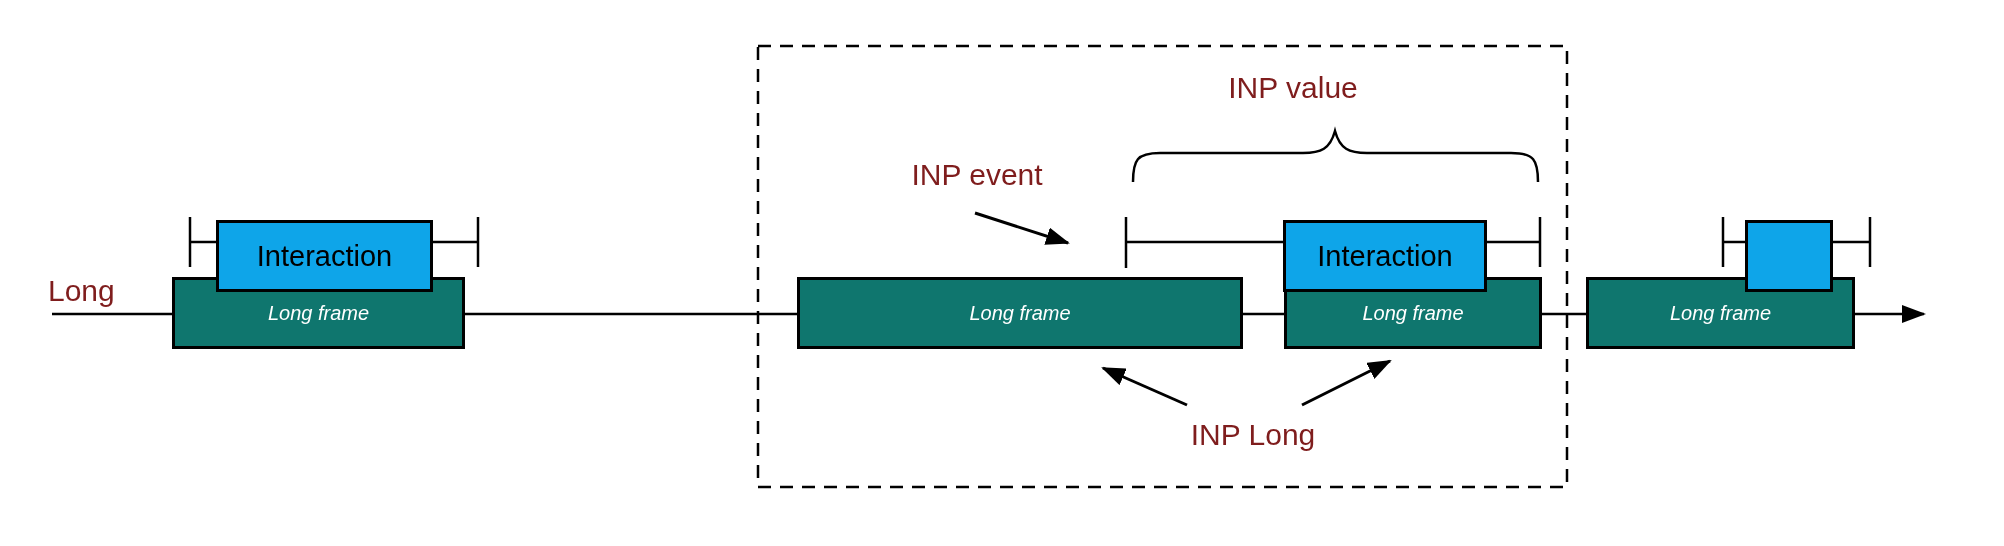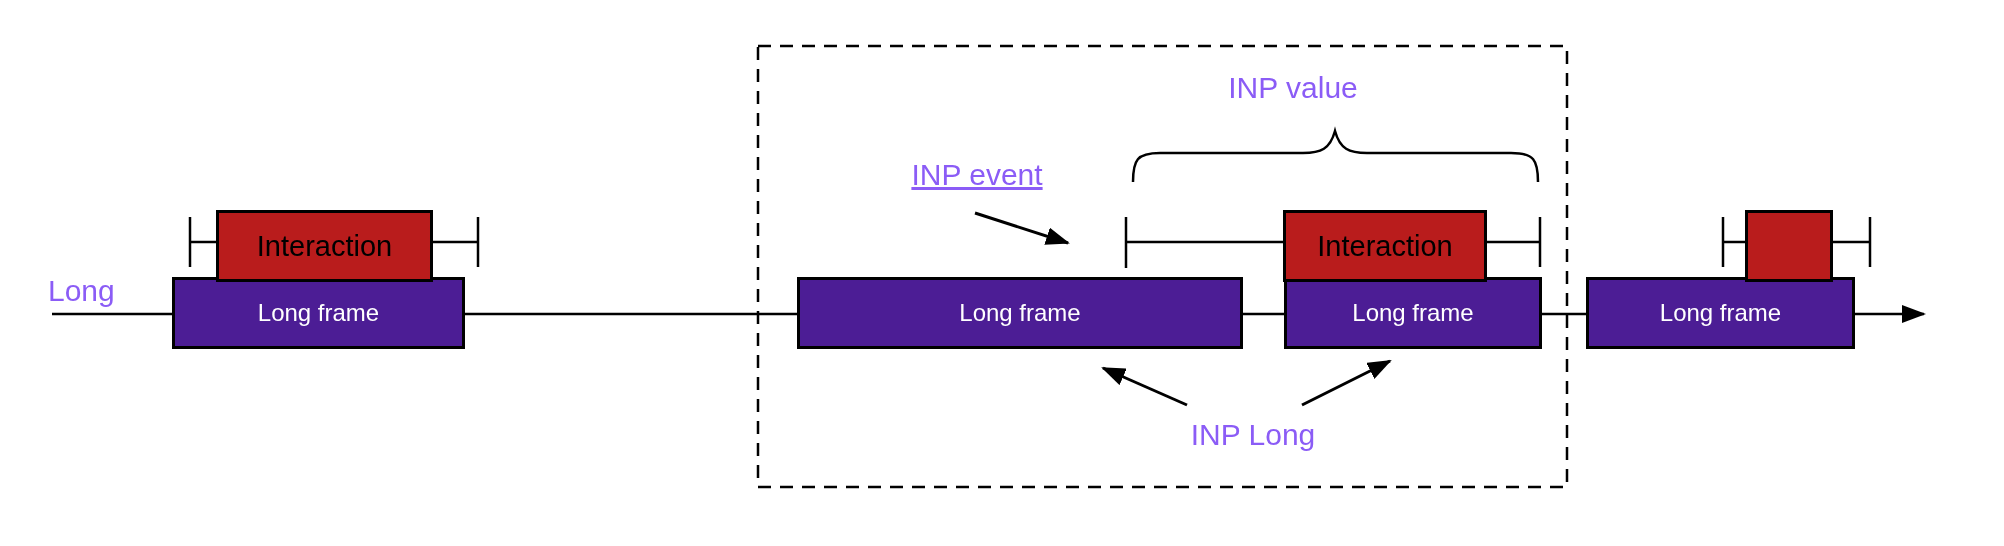--- a/index.html
+++ b/index.html
@@ -21,34 +21,35 @@
     box-sizing: border-box;
     border: 3px solid #000000;
     display: flex;
     align-items: center;
     justify-content: center;
     white-space: nowrap;
   }
   .long-frame {
     top: 277px;
     height: 72px;
-    background: #4c1d95;
+    background: #0f766e;
     color: #ffffff;
-    font-size: 24px;
+    font-size: 20px;
+    font-style: italic;
   }
   .interaction {
-    top: 210px;
+    top: 220px;
     height: 72px;
-    background: #b91c1c;
+    background: #0ea5e9;
     color: #000000;
     font-size: 29px;
   }
   .lbl {
     position: absolute;
-    color: #8b5cf6;
+    color: #7f1d1d;
     font-size: 30px;
     white-space: nowrap;
   }
   .lbl.centered { transform: translateX(-50%); }
 </style>
 </head>
 <body>
 
 <div class="canvas">
 
@@ -95,17 +96,17 @@
   <div class="box long-frame" style="left:172px; width:293px;">Long frame</div>
   <div class="box long-frame" style="left:797px; width:446px;">Long frame</div>
   <div class="box long-frame" style="left:1284px; width:258px;">Long frame</div>
   <div class="box long-frame" style="left:1586px; width:269px;">Long frame</div>
 
   <div class="box interaction" style="left:216px; width:217px;">Interaction</div>
   <div class="box interaction" style="left:1283px; width:204px;">Interaction</div>
   <div class="box interaction" style="left:1745px; width:88px;"></div>
 
   <div class="lbl" style="left:48px; top:274px; font-size:30px;">Long</div>
-  <div class="lbl centered" style="left:977px; top:158px;text-decoration:underline;">INP event</div>
+  <div class="lbl centered" style="left:977px; top:158px;">INP event</div>
   <div class="lbl centered" style="left:1293px; top:71px;">INP value</div>
   <div class="lbl centered" style="left:1253px; top:418px;">INP Long</div>
 
 </div>
 
 </body></html>

